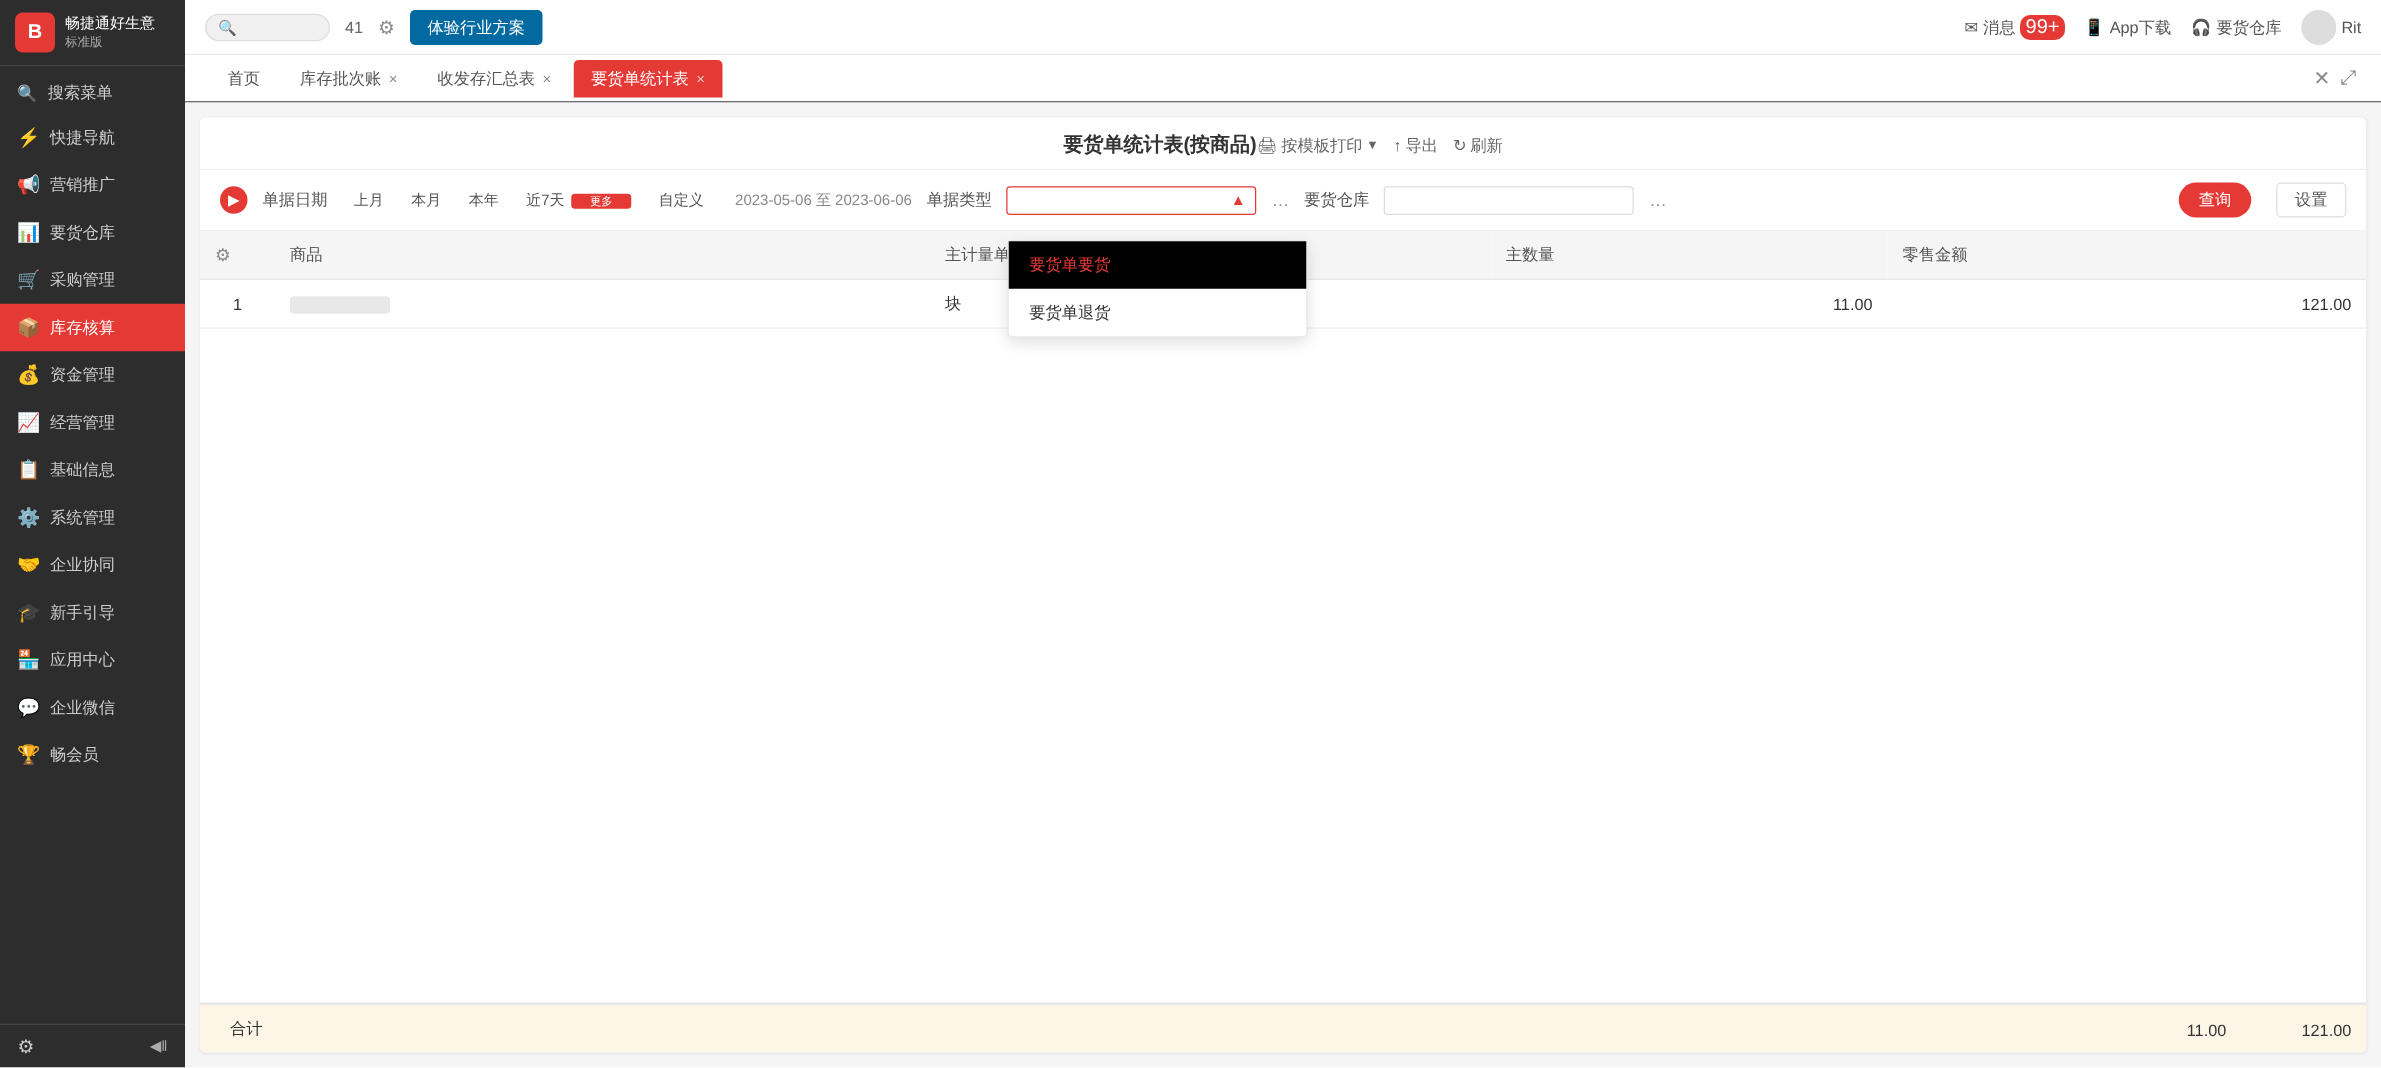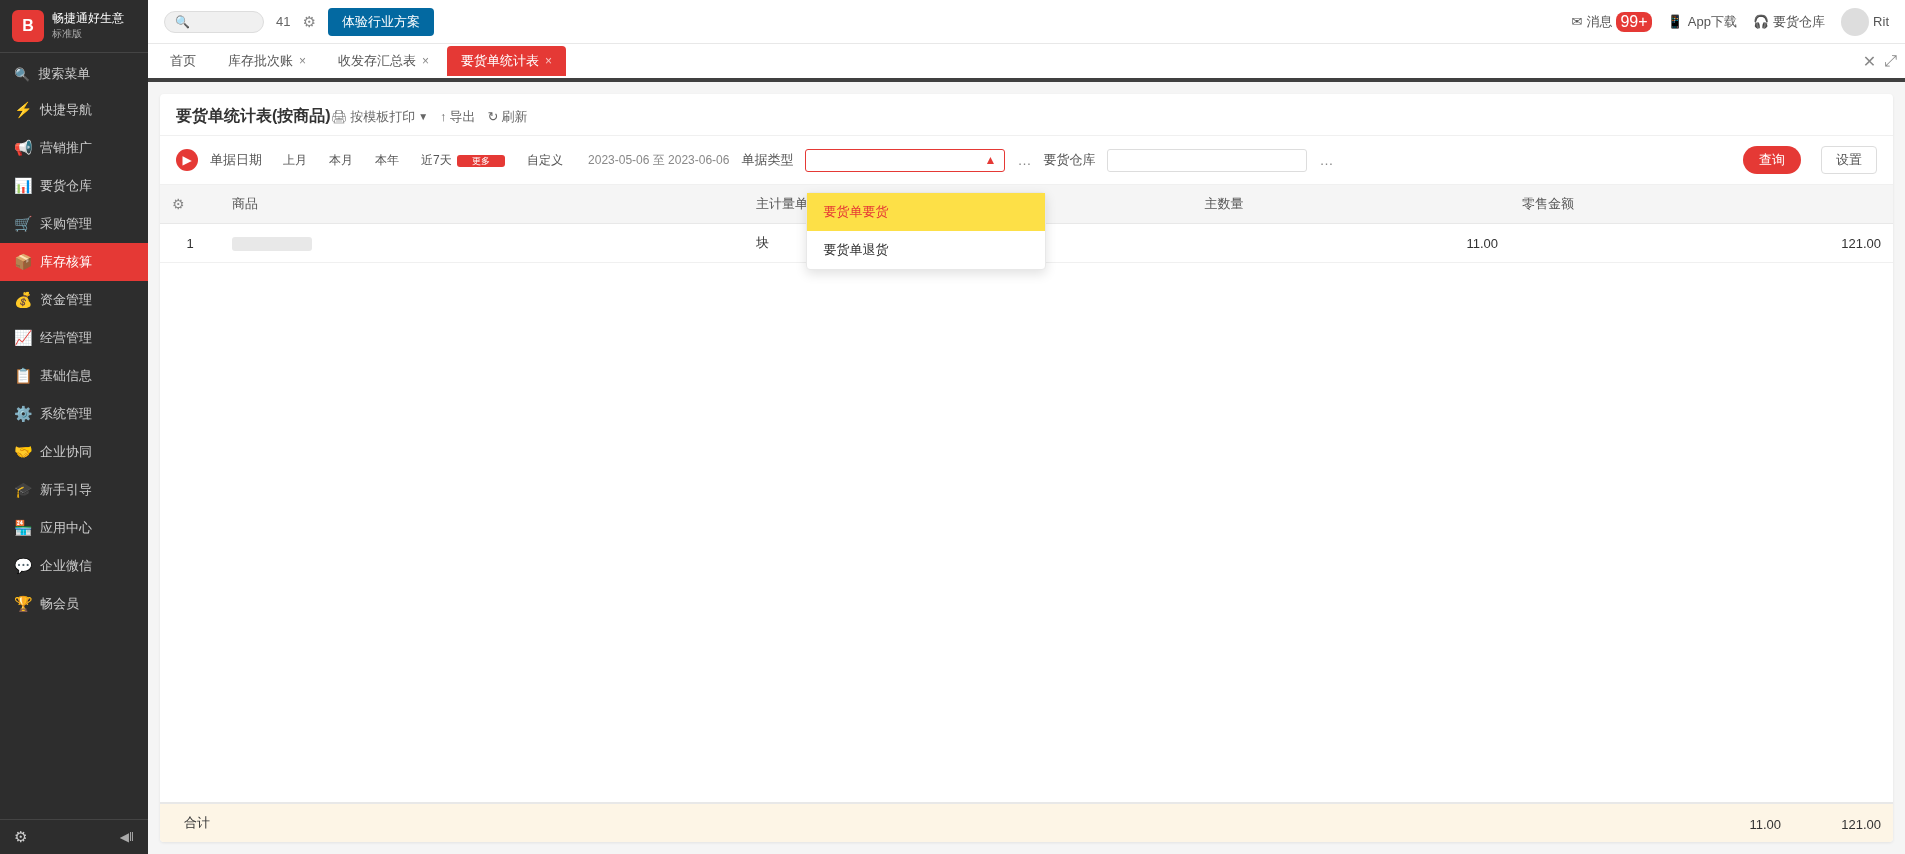--- a/index.html
+++ b/index.html
@@ -148,24 +148,24 @@
     .avatar-placeholder {
       width: 28px;
       height: 28px;
       background: #ddd;
       border-radius: 50%;
     }
 
     
     .tabs-bar {
       background: #fff;
-      border-bottom: 4px solid #404040;
-      display: flex;
-      align-items: center;
-      padding: 0 8px;
+      border-bottom: 1px solid #404040;
+      display: flex;
+      align-items: center;
+      padding: 0 20px;
       height: 38px;
       flex-shrink: 0;
       gap: 20px;
     }
     .tab-item {
       padding: 6px 14px;
       font-size: 13px;
       color: #555;
       cursor: pointer;
       border-radius: 4px 4px 0 0;
@@ -208,21 +208,21 @@
       height: 100%;
       display: flex;
       flex-direction: column;
       overflow: hidden;
     }
 
     
     .page-header {
       display: flex;
       align-items: center;
-      justify-content: flex-start;
+      justify-content: center;
       padding: 12px 16px 8px;
       border-bottom: 1px solid #f0f0f0;
     }
     .page-title {
       font-size: 16px;
       font-weight: bold;
       color: #333;
     }
     .page-header-actions {
       display: flex;
@@ -356,21 +356,21 @@
       box-shadow: 0 4px 12px rgba(0,0,0,0.12);
       z-index: 100;
       min-width: 240px;
     }
     .dropdown-option {
       padding: 10px 16px;
       font-size: 13px;
       color: #333;
       cursor: pointer;
     }
-    .dropdown-option.selected { background: #fde047; color: #e53935; }
+    .dropdown-option.selected { background: #000000; color: #e53935; }
 
     
     .table-area {
       flex: 1;
       overflow: auto;
       position: relative;
     }
     table {
       width: 100%;
       border-collapse: collapse;

